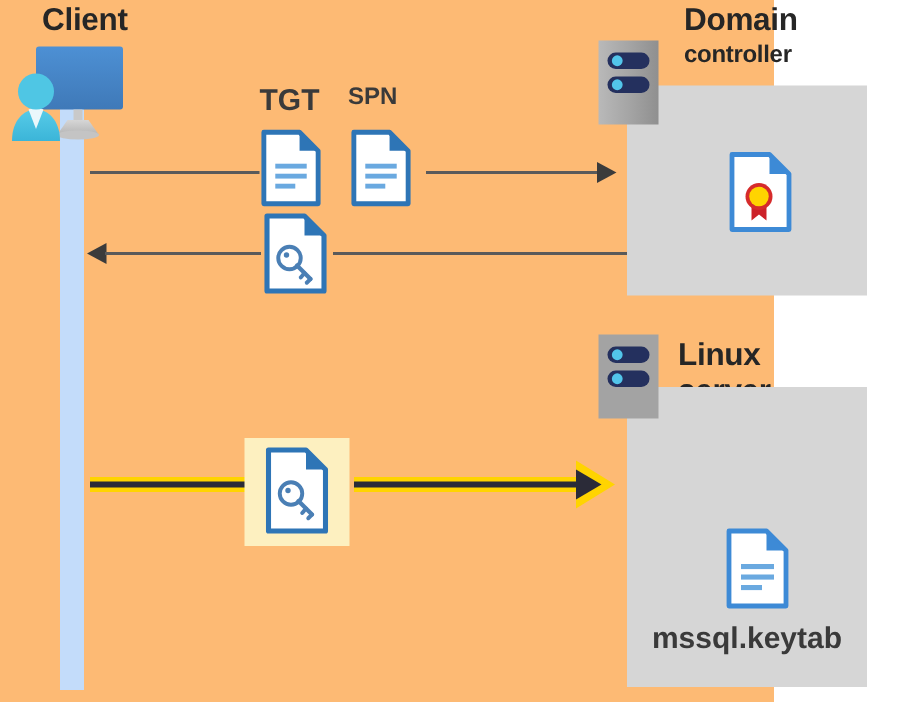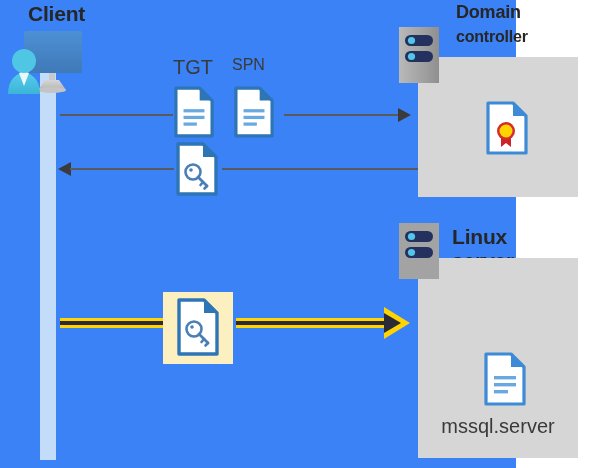--- a/index.html
+++ b/index.html
@@ -10,33 +10,33 @@
   body {
     width: 600px;
     height: 468px;
     font-family: "Liberation Sans", sans-serif;
     overflow: hidden;
   }
   #stage {
     position: relative;
     width: 516px;
     height: 468px;
-    background: #3b82f6;
+    background: #fdba74;
   }
   .abs { position: absolute; }
 
   
   .title-bold {
     font-weight: bold;
     color: #262626;
     letter-spacing: -0.2px;
   }
   .label-plain {
     color: #3a3a3a;
-    font-weight: normal;
+    font-weight: bold;
   }
 
   
   #client-lifeline {
     background: #c3dcfa;
   }
 
   
   .server-panel {
     background: #d6d6d6;
@@ -128,21 +128,21 @@
       <ellipse cx="48" cy="62" rx="14" ry="3" fill="#c4c4c4"></ellipse>
 
       <path d="M4 66 C4 52 12 45 20 45 C28 45 36 52 36 66 Z" fill="url(#bodyGrad)"></path>
 
       <path d="M15 45 L20 58 L25 45 L20 43 Z" fill="#eaf7fb"></path>
 
       <circle cx="20" cy="33" r="12" fill="#4fc6e4"></circle>
     </svg>
   </div>
 
-  <div class="abs title-bold" style="left:456px; top:2px; font-size:18px;">Domain</div>
+  <div class="abs title-bold" style="left:456px; top:2px; font-size:21px;">Domain</div>
   <div class="abs title-bold" style="left:456px; top:28px; font-size:16px;">controller</div>
 
   <div class="abs server-panel" style="left:418px; top:57px; width:160px; height:140px;"></div>
 
   <div class="abs" style="left:398px; top:26px; width:42px; height:58px;">
     <svg width="42" height="58" viewBox="0 0 42 58">
       <defs>
         <linearGradient id="rackGrad" x1="0" y1="0" x2="1" y2="0">
           <stop offset="0%" stop-color="#b9b9b9"></stop>
           <stop offset="55%" stop-color="#a3a3a3"></stop>
@@ -187,21 +187,21 @@
   <div class="abs" style="left:484px; top:352px; width:42px; height:54px;">
     <svg width="42" height="54" viewBox="0 0 42 54">
       <path d="M2 2 H27 L40 15 V52 H2 Z" fill="#ffffff" stroke="#3d8ad6" stroke-width="3.2" stroke-linejoin="round"></path>
       <path d="M27 2 L40 15 H27 Z" fill="#3d8ad6"></path>
       <rect x="10" y="24" width="22" height="3.4" fill="#6aa9e0"></rect>
       <rect x="10" y="31" width="22" height="3.4" fill="#6aa9e0"></rect>
       <rect x="10" y="38" width="14" height="3.4" fill="#6aa9e0"></rect>
     </svg>
   </div>
 
-  <div class="abs label-plain" style="left:418px; top:415px; width:160px; text-align:center; font-size:20px;">mssql.server</div>
+  <div class="abs label-plain" style="left:418px; top:415px; width:160px; text-align:center; font-size:20px;">mssql.keytab</div>
 
   <div class="abs label-plain" style="left:173px; top:56px; font-size:20px;">TGT</div>
   <div class="abs label-plain" style="left:232px; top:56px; font-size:16px;">SPN</div>
 
   <div class="abs flow-line" style="left:60px; top:114px; width:113px;"></div>
   <div class="abs flow-line" style="left:284px; top:114px; width:116px;"></div>
   <div class="abs arrow-right" style="left:398px; top:108px;"></div>
 
   <div class="abs" style="left:174px; top:86px; width:40px; height:52px;">
     <svg width="40" height="52" viewBox="0 0 42 54">

